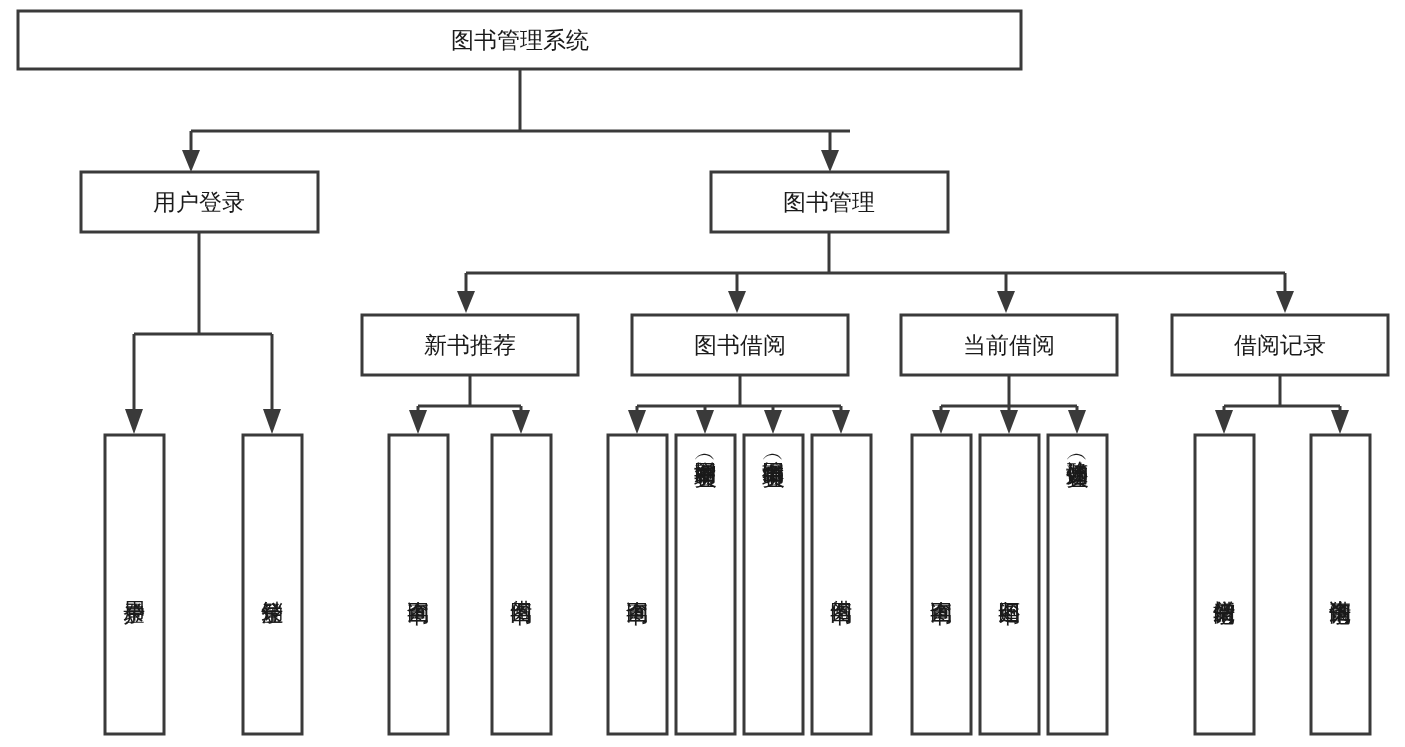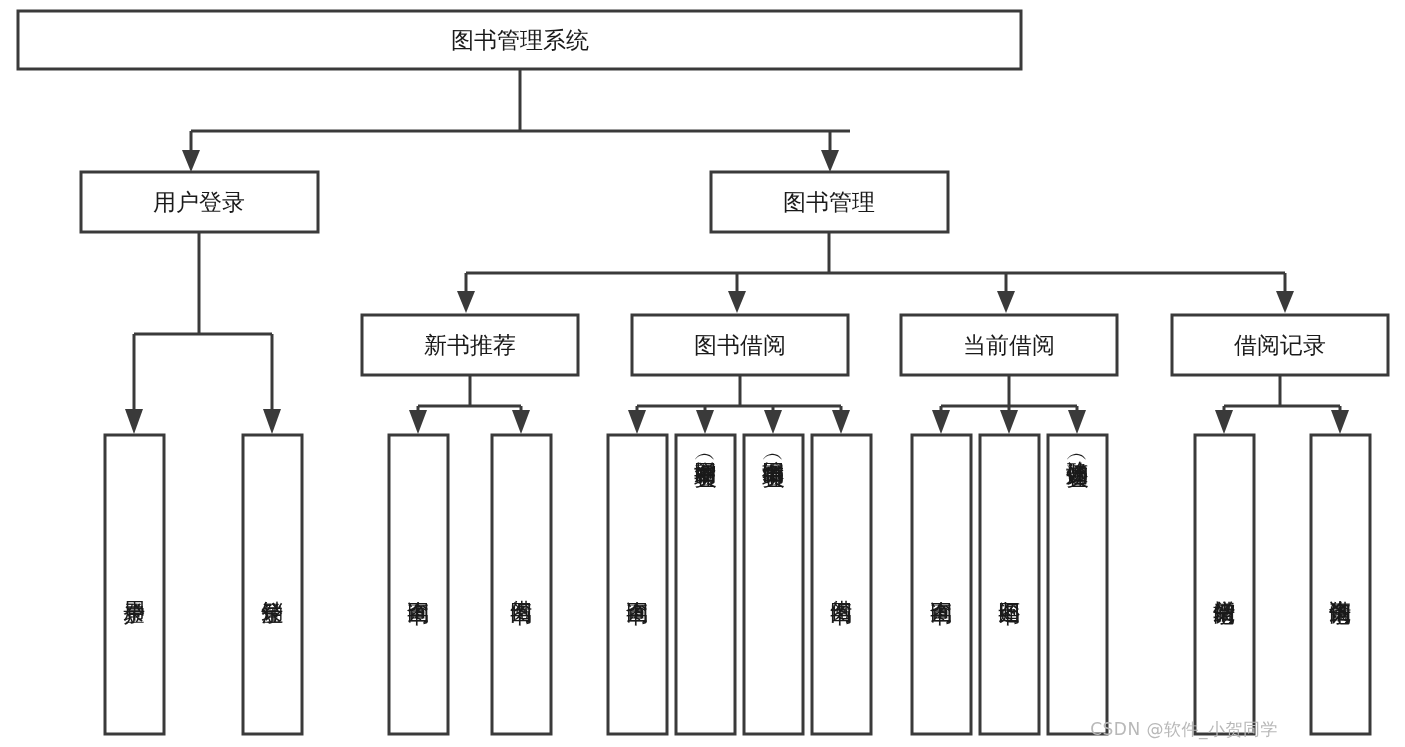--- a/index.html
+++ b/index.html
@@ -245,15 +245,14 @@
     <span class="leaf-label">确认归还（管理员）</span>
   </div>
 
   <div class="leaf-label-wrap centered" style="left:1195px; top:435px; width:59px; height:299px;">
     <span class="leaf-label">新增借阅记录</span>
   </div>
   <div class="leaf-label-wrap centered" style="left:1311px; top:435px; width:59px; height:299px;">
     <span class="leaf-label">查询借阅记录</span>
   </div>
 
-  <div class="watermark">CSDN @软件_小贺同学</div>
 
 </div>
 
 </body></html>

